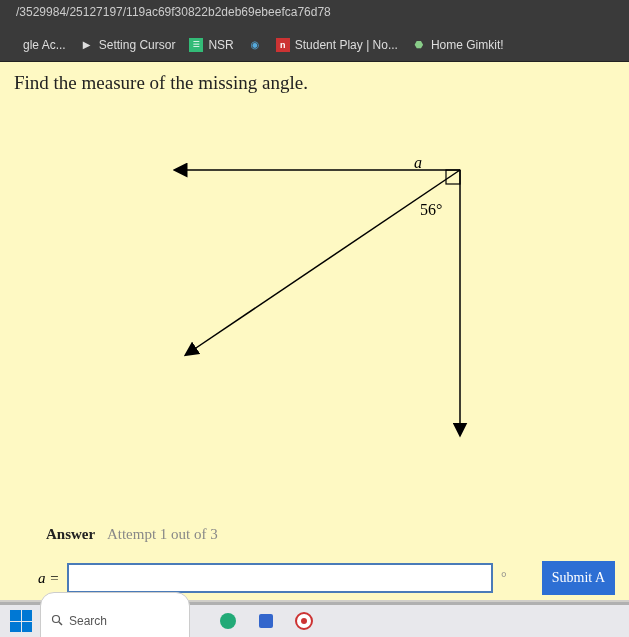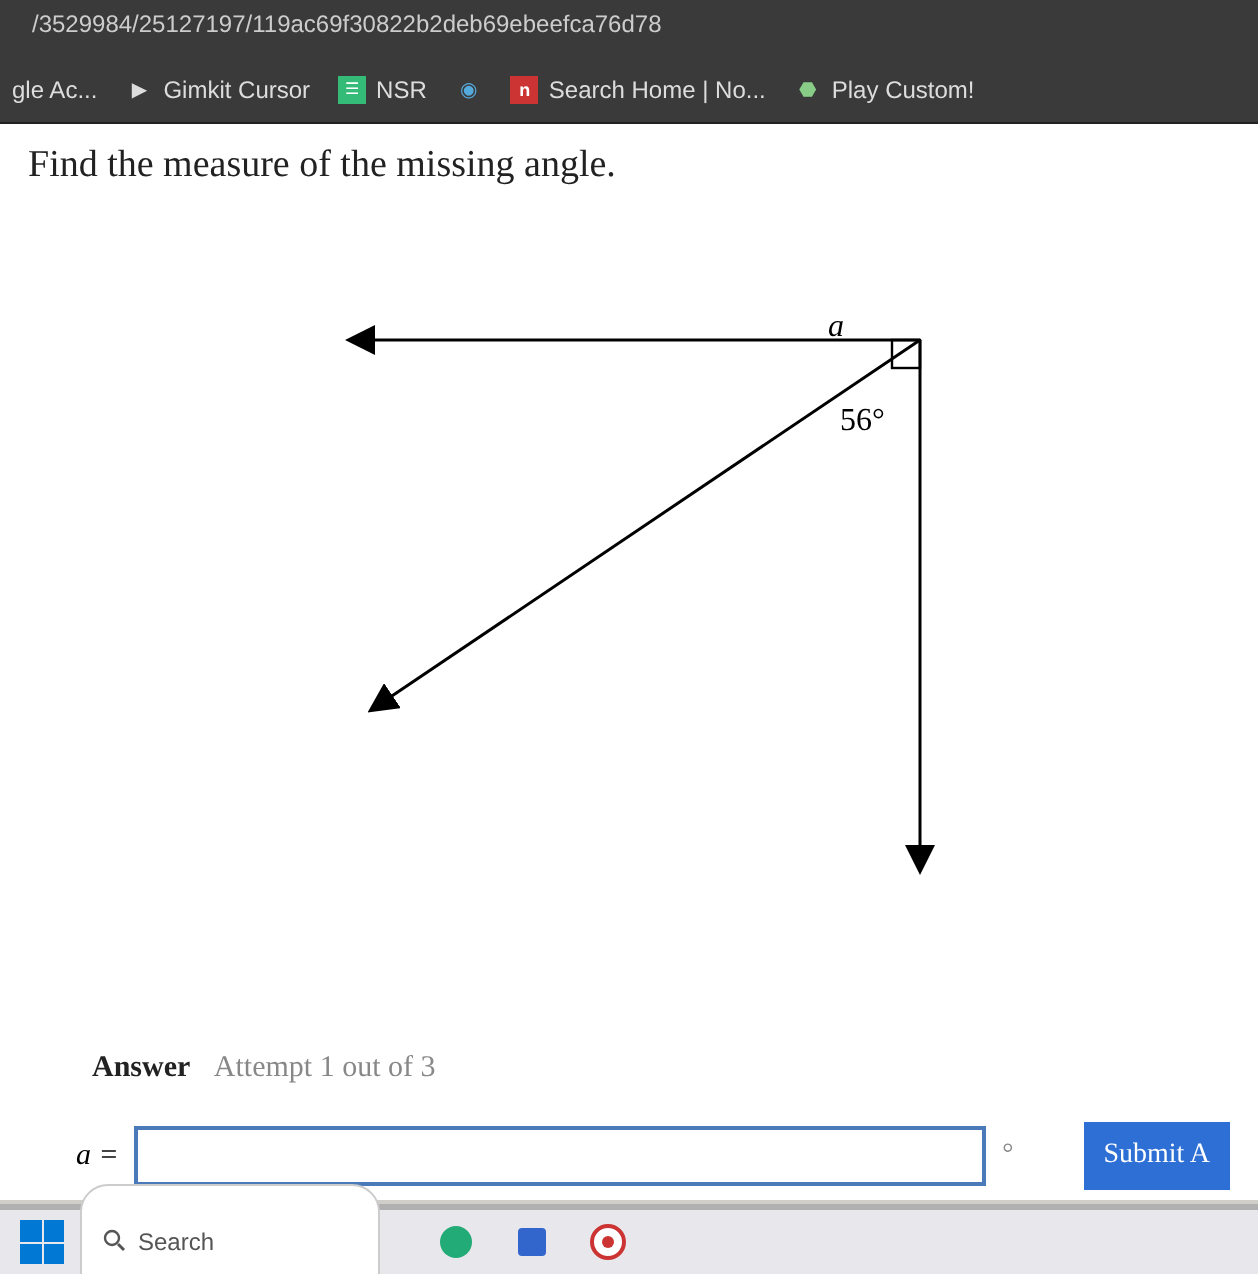--- a/index.html
+++ b/index.html
@@ -19,21 +19,21 @@
   font-size: 12px;
   overflow: hidden;
   white-space: nowrap;
 }
 .bookmarks-bar {
   background: #3a3a3a;
   color: #ddd;
   height: 34px;
   display: flex;
   align-items: center;
-  padding: 0 6px;
+  padding: 0 23px;
   border-bottom: 1px solid #222;
   font-size: 12px;
   gap: 14px;
   white-space: nowrap;
 }
 .bookmark {
   display: flex;
   align-items: center;
   gap: 5px;
   cursor: pointer;
@@ -41,21 +41,21 @@
 }
 .bm-icon {
   width: 14px;
   height: 14px;
   display: inline-flex;
   align-items: center;
   justify-content: center;
   font-size: 10px;
 }
 .content-area {
-  background: #ffffff;
+  background: #fef9c3;
   margin: 0;
   height: 538px;
   position: relative;
   font-family: Georgia, serif;
 }
 .question-text {
   font-size: 19px;
   padding: 10px 14px 6px;
   color: #222;
 }
@@ -180,36 +180,36 @@
 <div class="browser-bar">
   <span>/3529984/25127197/119ac69f30822b2deb69ebeefca76d78</span>
 </div>
 
 <div class="bookmarks-bar">
   <div class="bookmark">
     <span>gle Ac...</span>
   </div>
   <div class="bookmark">
     <span class="bm-icon">▶</span>
-    <span>Gimkit Cursor</span>
+    <span>Setting Cursor</span>
   </div>
   <div class="bookmark">
     <span class="bm-icon" style="background:#3b7;color:#fff;font-size:8px;">☰</span>
     <span>NSR</span>
   </div>
   <div class="bookmark">
     <span class="bm-icon" style="color:#5ad;">◉</span>
   </div>
   <div class="bookmark">
     <span class="bm-icon" style="background:#c33;color:#fff;font-size:9px;font-weight:bold;">n</span>
-    <span>Search Home | No...</span>
+    <span>Student Play | No...</span>
   </div>
   <div class="bookmark">
     <span class="bm-icon" style="color:#8c8;">⬣</span>
-    <span>Play Custom!</span>
+    <span>Home Gimkit!</span>
   </div>
 </div>
 
 <div class="content-area">
   <div class="question-text">Find the measure of the missing angle.</div>
 
   <div class="diagram-area">
     <svg width="629" height="350">
       <defs>
         <marker id="arrow" markerWidth="10" markerHeight="10" refX="5" refY="5" orient="auto">

